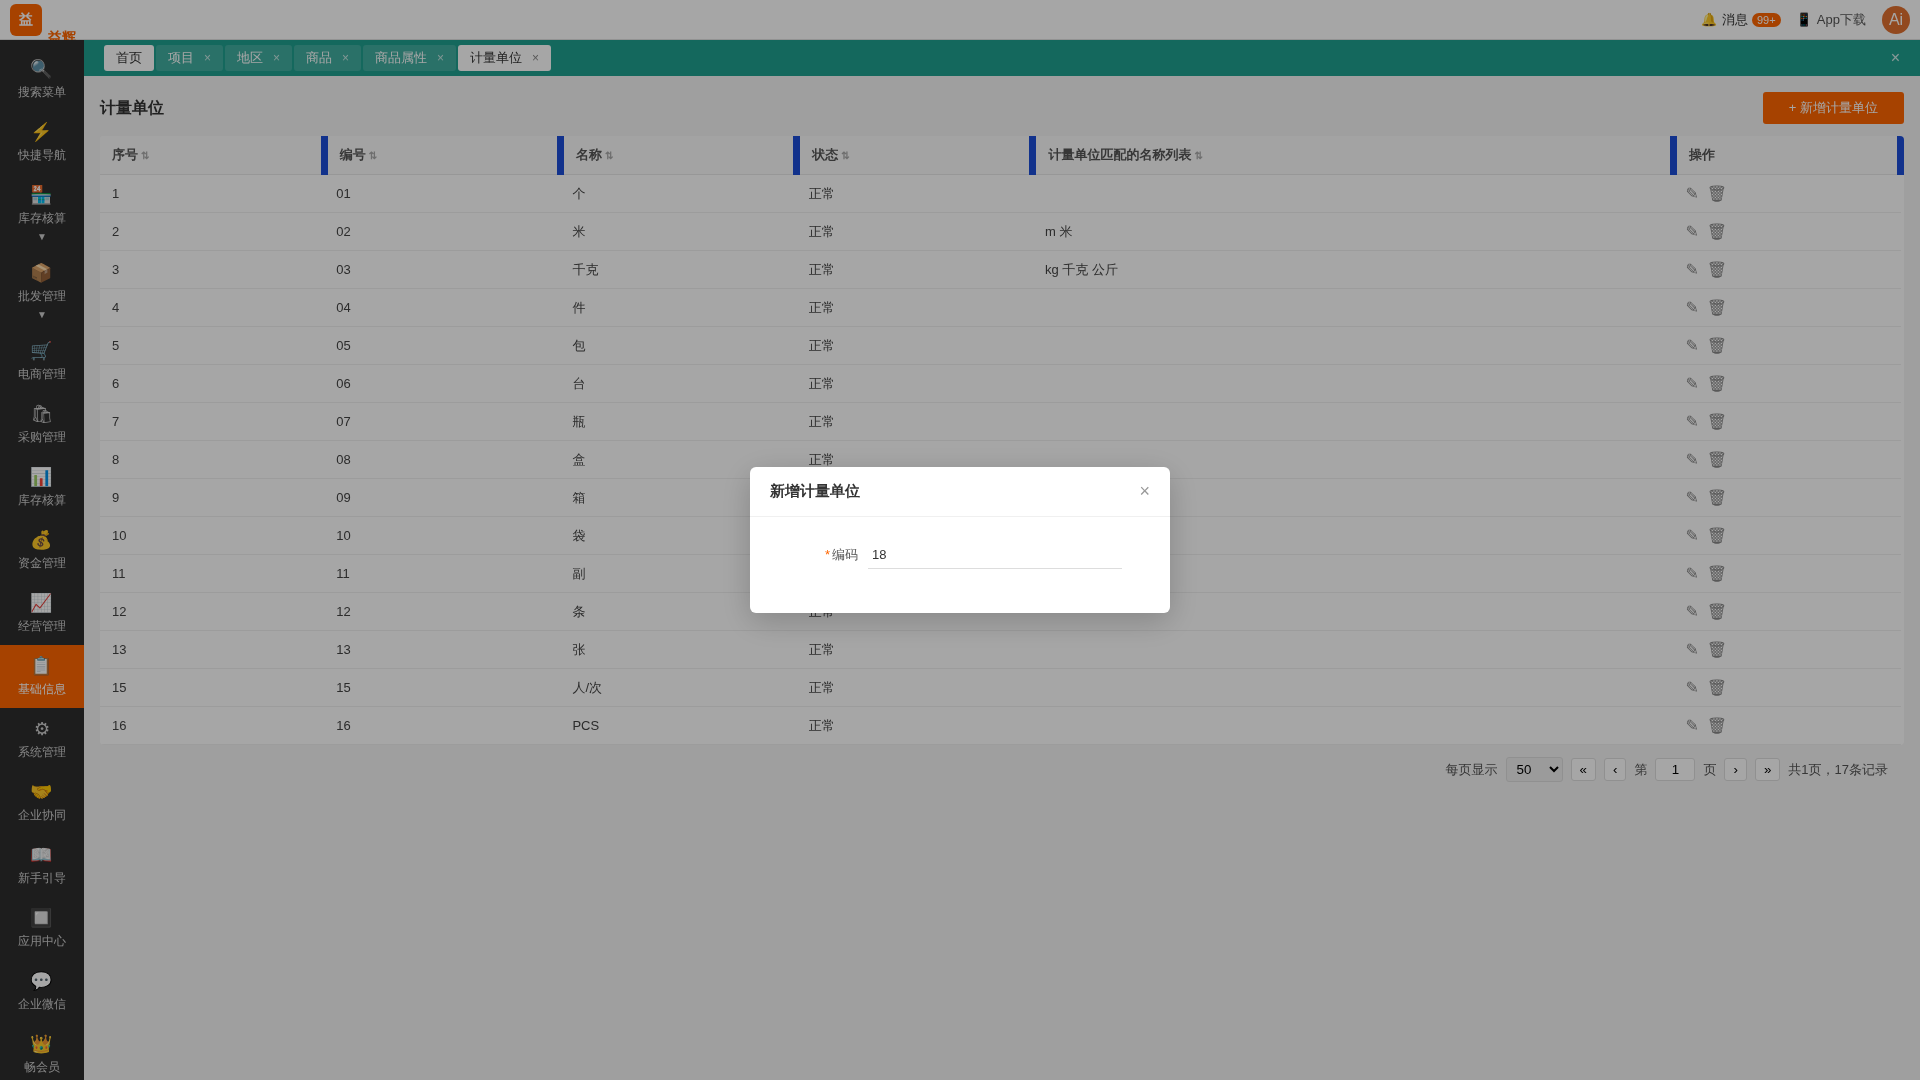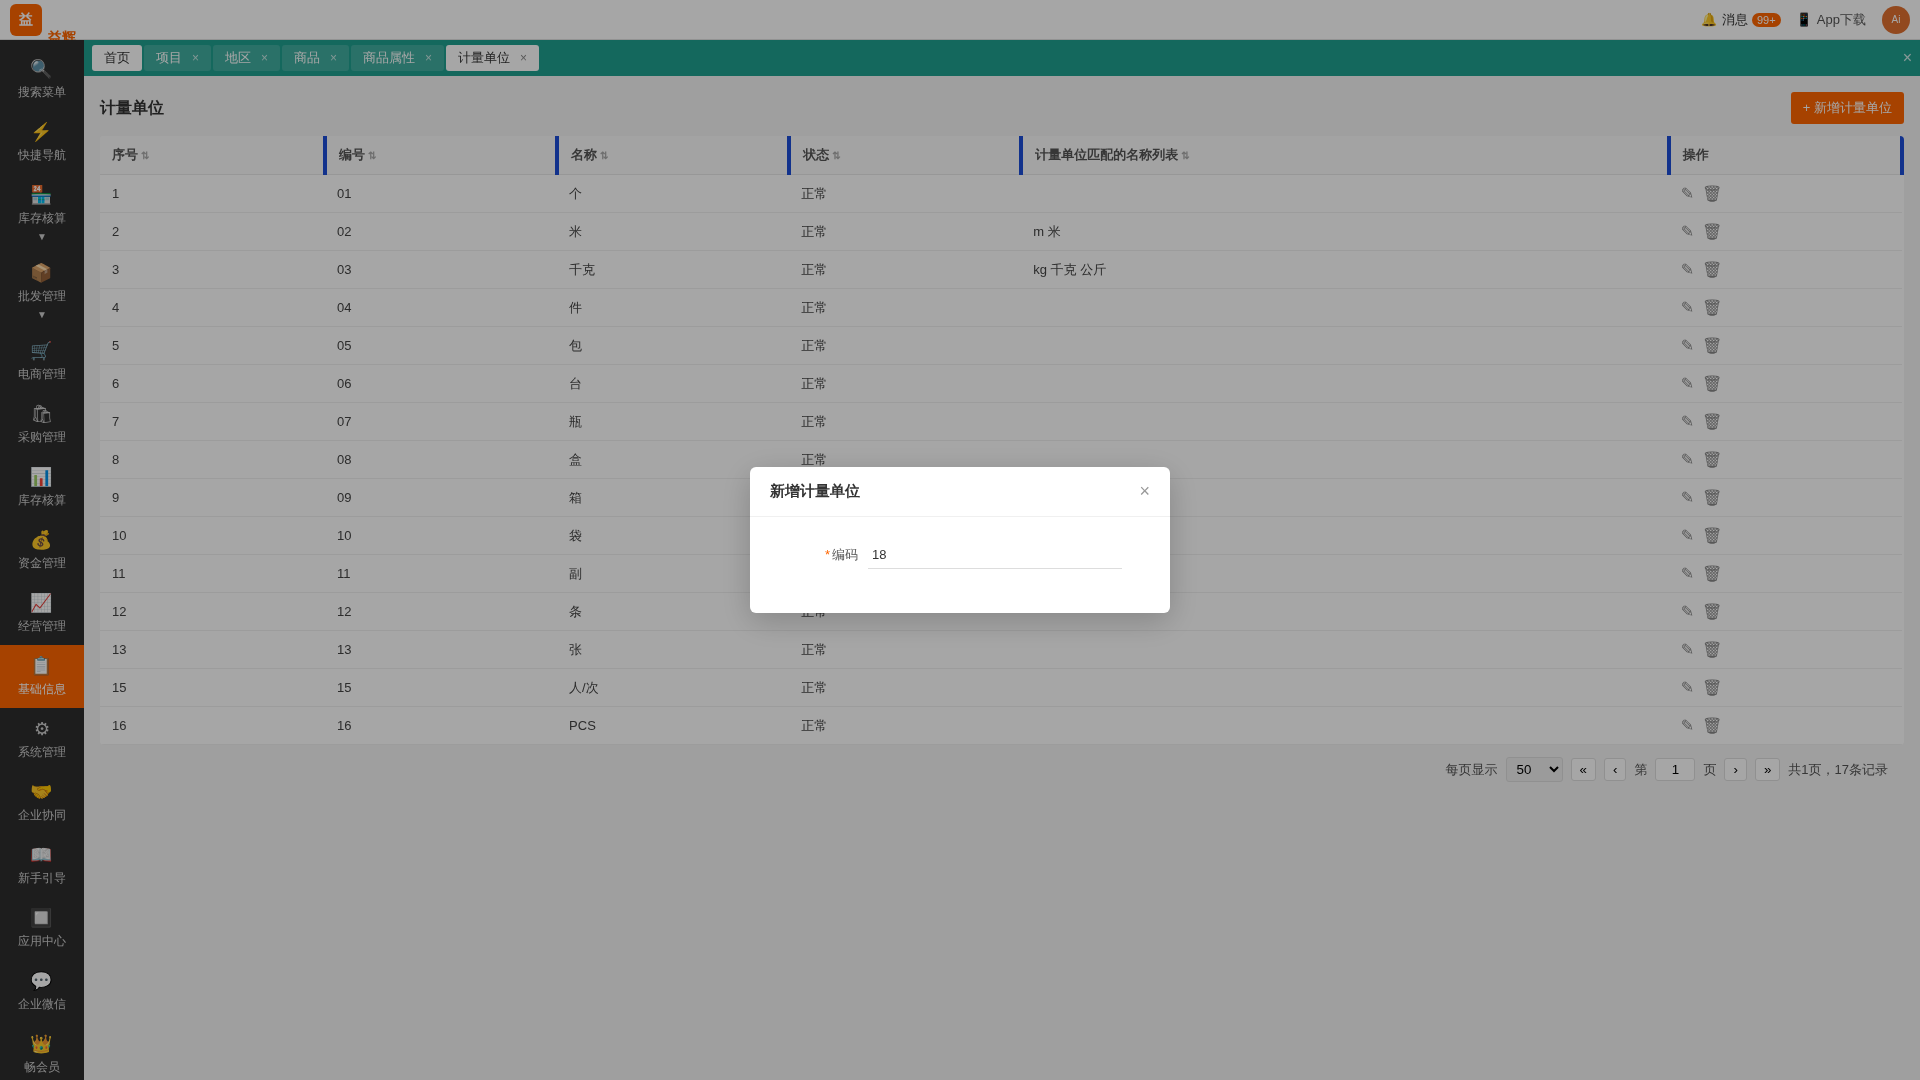--- a/index.html
+++ b/index.html
@@ -9,53 +9,53 @@
     .app-container { display: flex; flex-direction: column; height: 1080px; width: 1920px; }
     .top-bar { height: 40px; background: #fff; border-bottom: 1px solid #e0e0e0; display: flex; align-items: center; padding: 0 10px; justify-content: space-between; }
     .top-bar-left { display: flex; align-items: center; gap: 8px; }
     .logo-area { display: flex; align-items: center; gap: 6px; }
     .logo-icon { width: 32px; height: 32px; background: #f60; border-radius: 6px; display: flex; align-items: center; justify-content: center; color: #fff; font-weight: bold; font-size: 14px; }
     .logo-text { font-size: 14px; font-weight: bold; color: #f60; margin-top: 37px; }
     .top-bar-right { display: flex; align-items: center; gap: 16px; }
     .top-badge { position: relative; display: flex; align-items: center; gap: 4px; cursor: pointer; }
     .badge { background: #f60; color: #fff; border-radius: 10px; padding: 1px 5px; font-size: 11px; }
     .app-download { display: flex; align-items: center; gap: 4px; cursor: pointer; color: #555; }
-    .user-avatar { width: 28px; height: 28px; border-radius: 50%; background: #e07030; display: flex; align-items: center; justify-content: center; color: #fff; font-size: 10px; }
+    .user-avatar { width: 28px; height: 28px; border-radius: 50%; background: #e07030; display: flex; align-items: center; justify-content: center; color: #fff; font-size: 16px; }
 
     
     .main-layout { display: flex; flex: 1; overflow: hidden; }
 
     
     .sidebar { width: 84px; background: #2d2d2d; display: flex; flex-direction: column; align-items: center; padding-top: 8px; color: #ccc; }
     .sidebar-item { width: 100%; padding: 10px 4px; text-align: center; cursor: pointer; font-size: 12px; color: #ccc; display: flex; flex-direction: column; align-items: center; gap: 4px; }
     .sidebar-item.active { background: #f60; color: #fff; }
     .sidebar-item .s-icon { font-size: 18px; }
 
     
     .content-area { flex: 1; display: flex; flex-direction: column; overflow: hidden; }
 
     
-    .tab-bar { background: #20a090; display: flex; align-items: center; height: 36px; padding: 0 8px; gap: 2px; }
+    .tab-bar { background: #20a090; display: flex; align-items: center; height: 36px; padding: 0 20px; gap: 2px; }
     .tab { display: flex; align-items: center; gap: 6px; padding: 4px 12px; border-radius: 3px; cursor: pointer; font-size: 13px; color: #fff; background: rgba(255,255,255,0.15); }
     .tab.active { background: #fff; color: #333; }
     .tab .close-btn { font-size: 12px; color: inherit; opacity: 0.7; margin-left: 4px; }
     .tab-close-bar { margin-left: auto; color: #fff; cursor: pointer; font-size: 16px; opacity: 0.8; }
 
     
     .page-content { flex: 1; background: #f5f5f5; padding: 16px; overflow: auto; position: relative; }
 
     
     .page-header { display: flex; align-items: center; justify-content: space-between; margin-bottom: 12px; }
     .page-title { font-size: 16px; font-weight: 600; color: #333; }
-    .btn-add { background: #f60; color: #fff; border: none; padding: 7px 12px; border-radius: 3px; cursor: pointer; font-size: 13px; }
+    .btn-add { background: #f60; color: #fff; border: none; padding: 7px 26px; border-radius: 3px; cursor: pointer; font-size: 13px; }
 
     
     .data-table { width: 100%; border-collapse: collapse; background: #fff; border-radius: 4px; overflow: hidden; }
     .data-table thead tr { background: #fafafa; border-bottom: 1px solid #e8e8e8; }
-    .data-table thead th { padding: 10px 12px; text-align: left; font-weight: 600; color: #555; font-size: 13px; border-right: 4px solid #1d4ed8; }
+    .data-table thead th { padding: 10px 12px; text-align: left; font-weight: 600; color: #555; font-size: 13px; border-right: 7px solid #1d4ed8; }
     .data-table tbody tr { border-bottom: 1px solid #f0f0f0; }
     .data-table tbody td { padding: 9px 12px; color: #444; font-size: 13px; }
     .status-normal { color: #52c41a; }
     .action-btns { display: flex; gap: 8px; }
     .action-btn { cursor: pointer; color: #888; font-size: 16px; }
 
     
     .pagination { display: flex; align-items: center; justify-content: flex-end; padding: 12px 16px; gap: 8px; font-size: 13px; color: #555; }
     .page-size-select { padding: 3px 6px; border: 1px solid #ddd; border-radius: 3px; }
     .page-btn { padding: 3px 8px; border: 1px solid #ddd; border-radius: 3px; cursor: pointer; background: #fff; }

